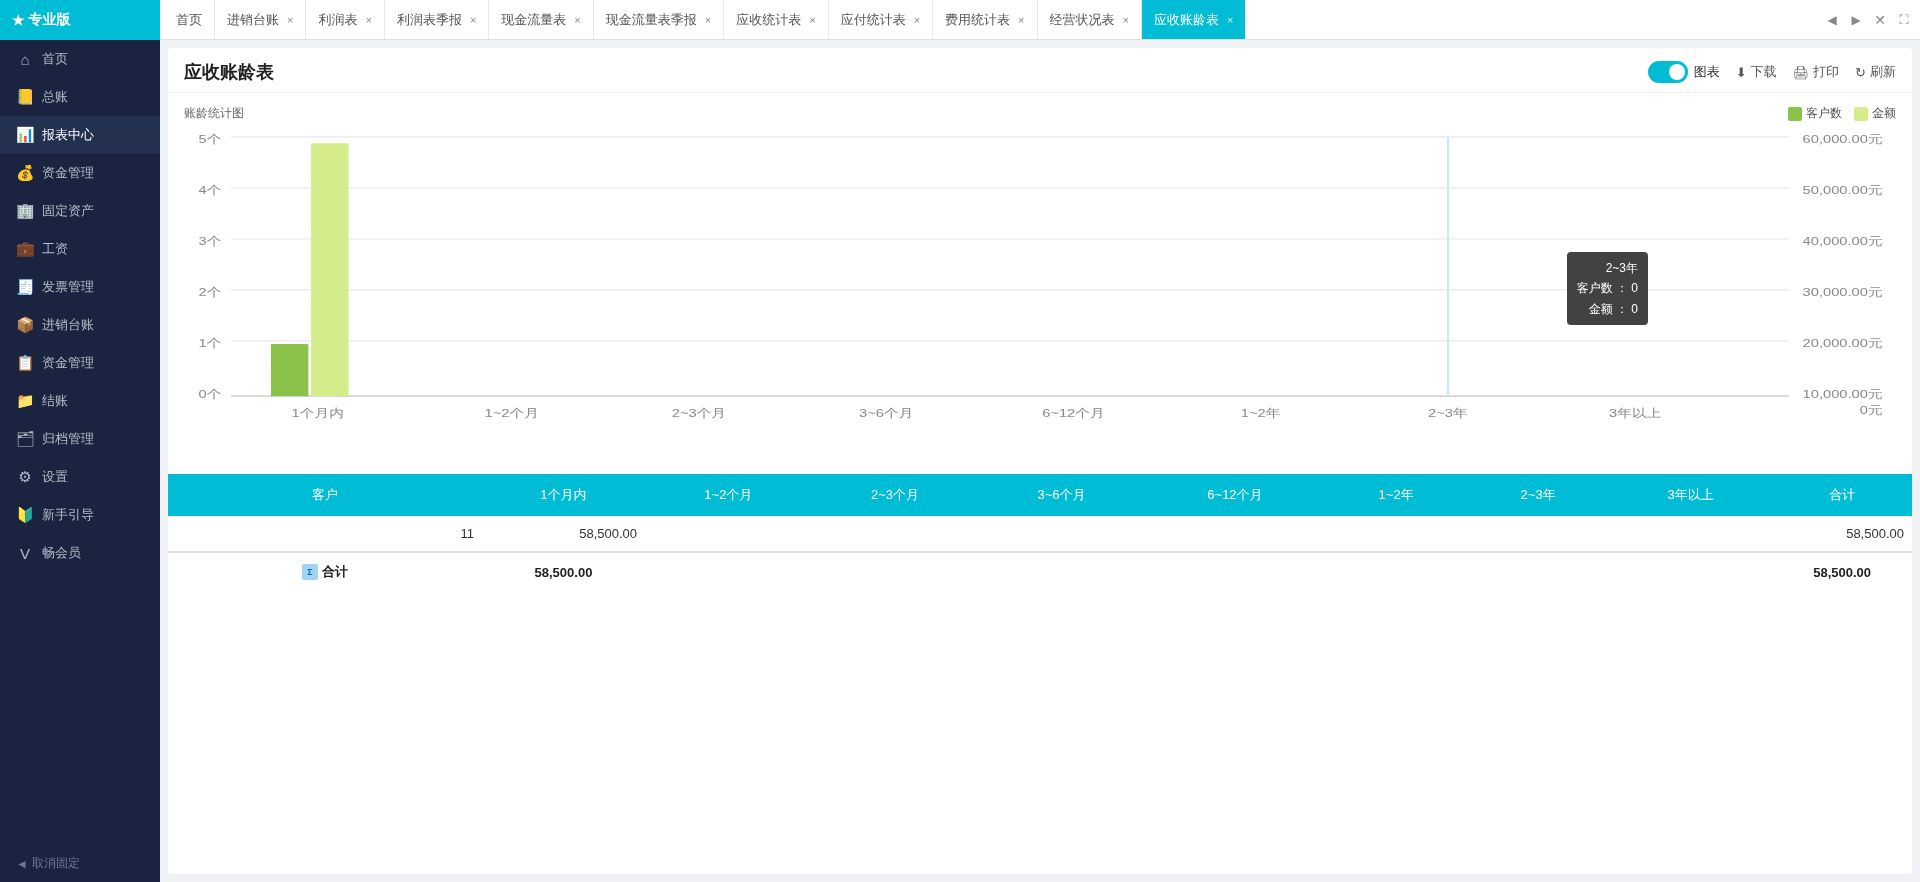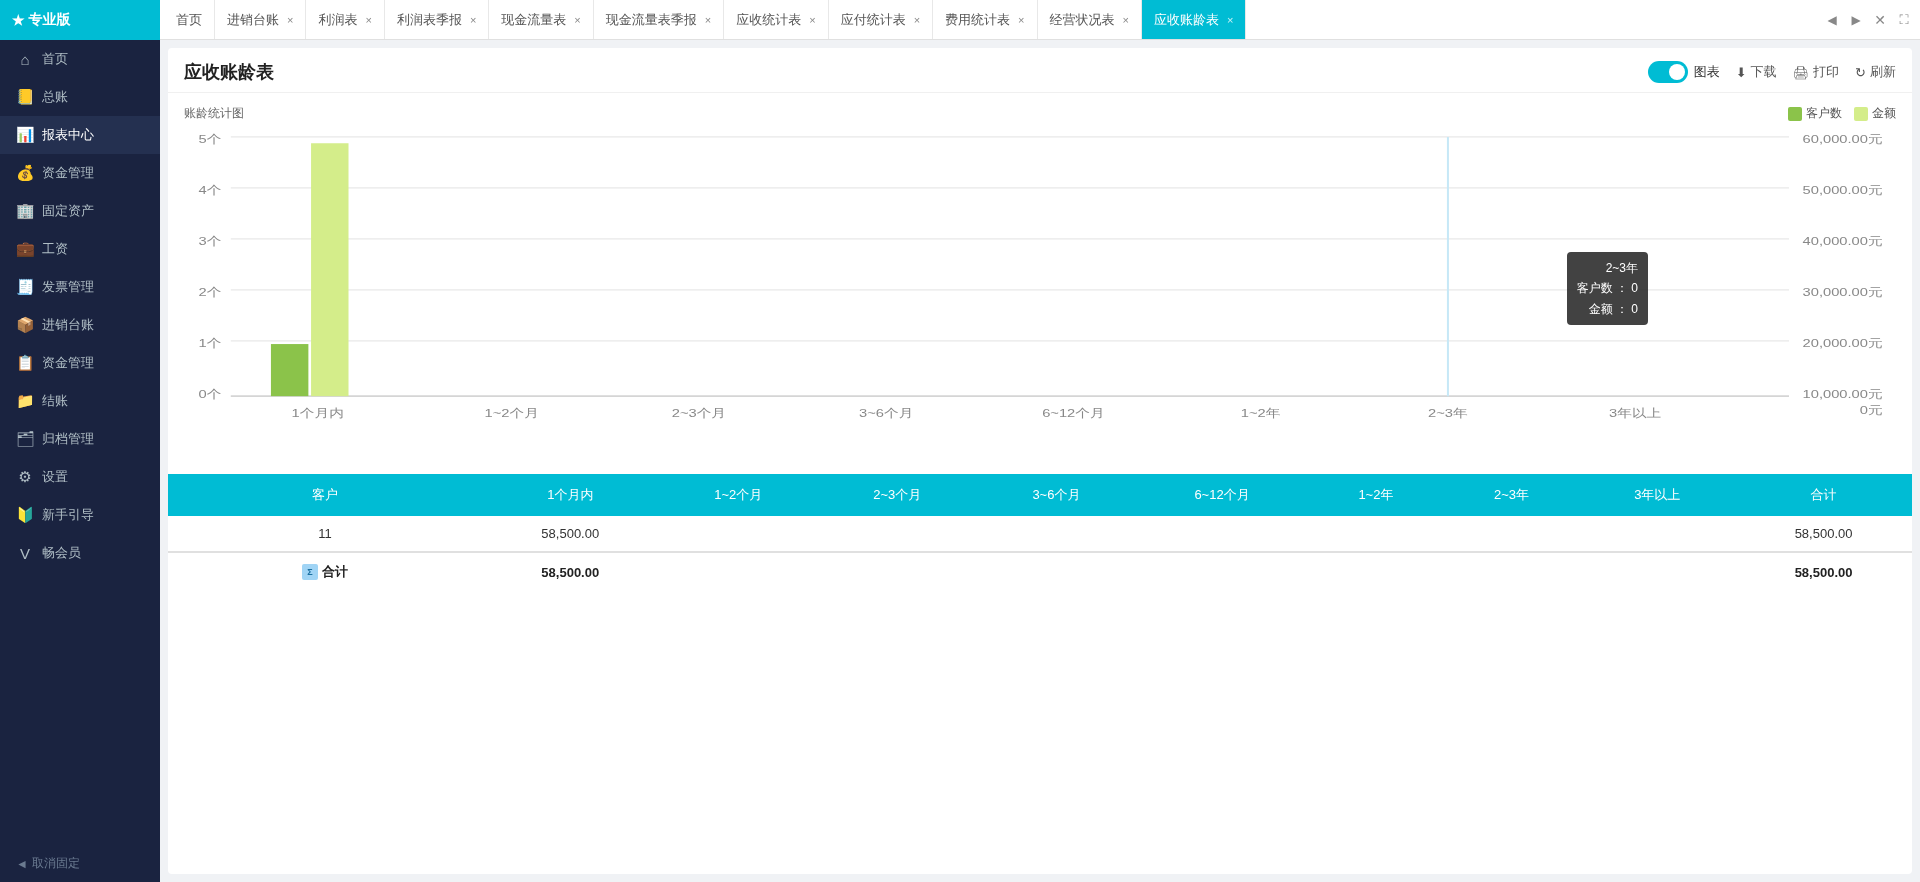--- a/index.html
+++ b/index.html
@@ -247,22 +247,22 @@
     .data-table thead th {
       padding: 12px 20px;
       text-align: center;
       font-weight: normal;
     }
     .data-table tbody tr {
       background: #fff;
       border-bottom: 1px solid #f0f0f0;
     }
     .data-table tbody td {
-      padding: 10px 20px;
-      text-align: center;
+      padding: 10px 8px;
+      text-align: right;
       color: #333;
     }
     .data-table tfoot tr {
       background: #fff;
       border-top: 2px solid #e0e0e0;
     }
     .data-table tfoot td {
       padding: 10px 8px;
       text-align: center;
       font-weight: bold;

